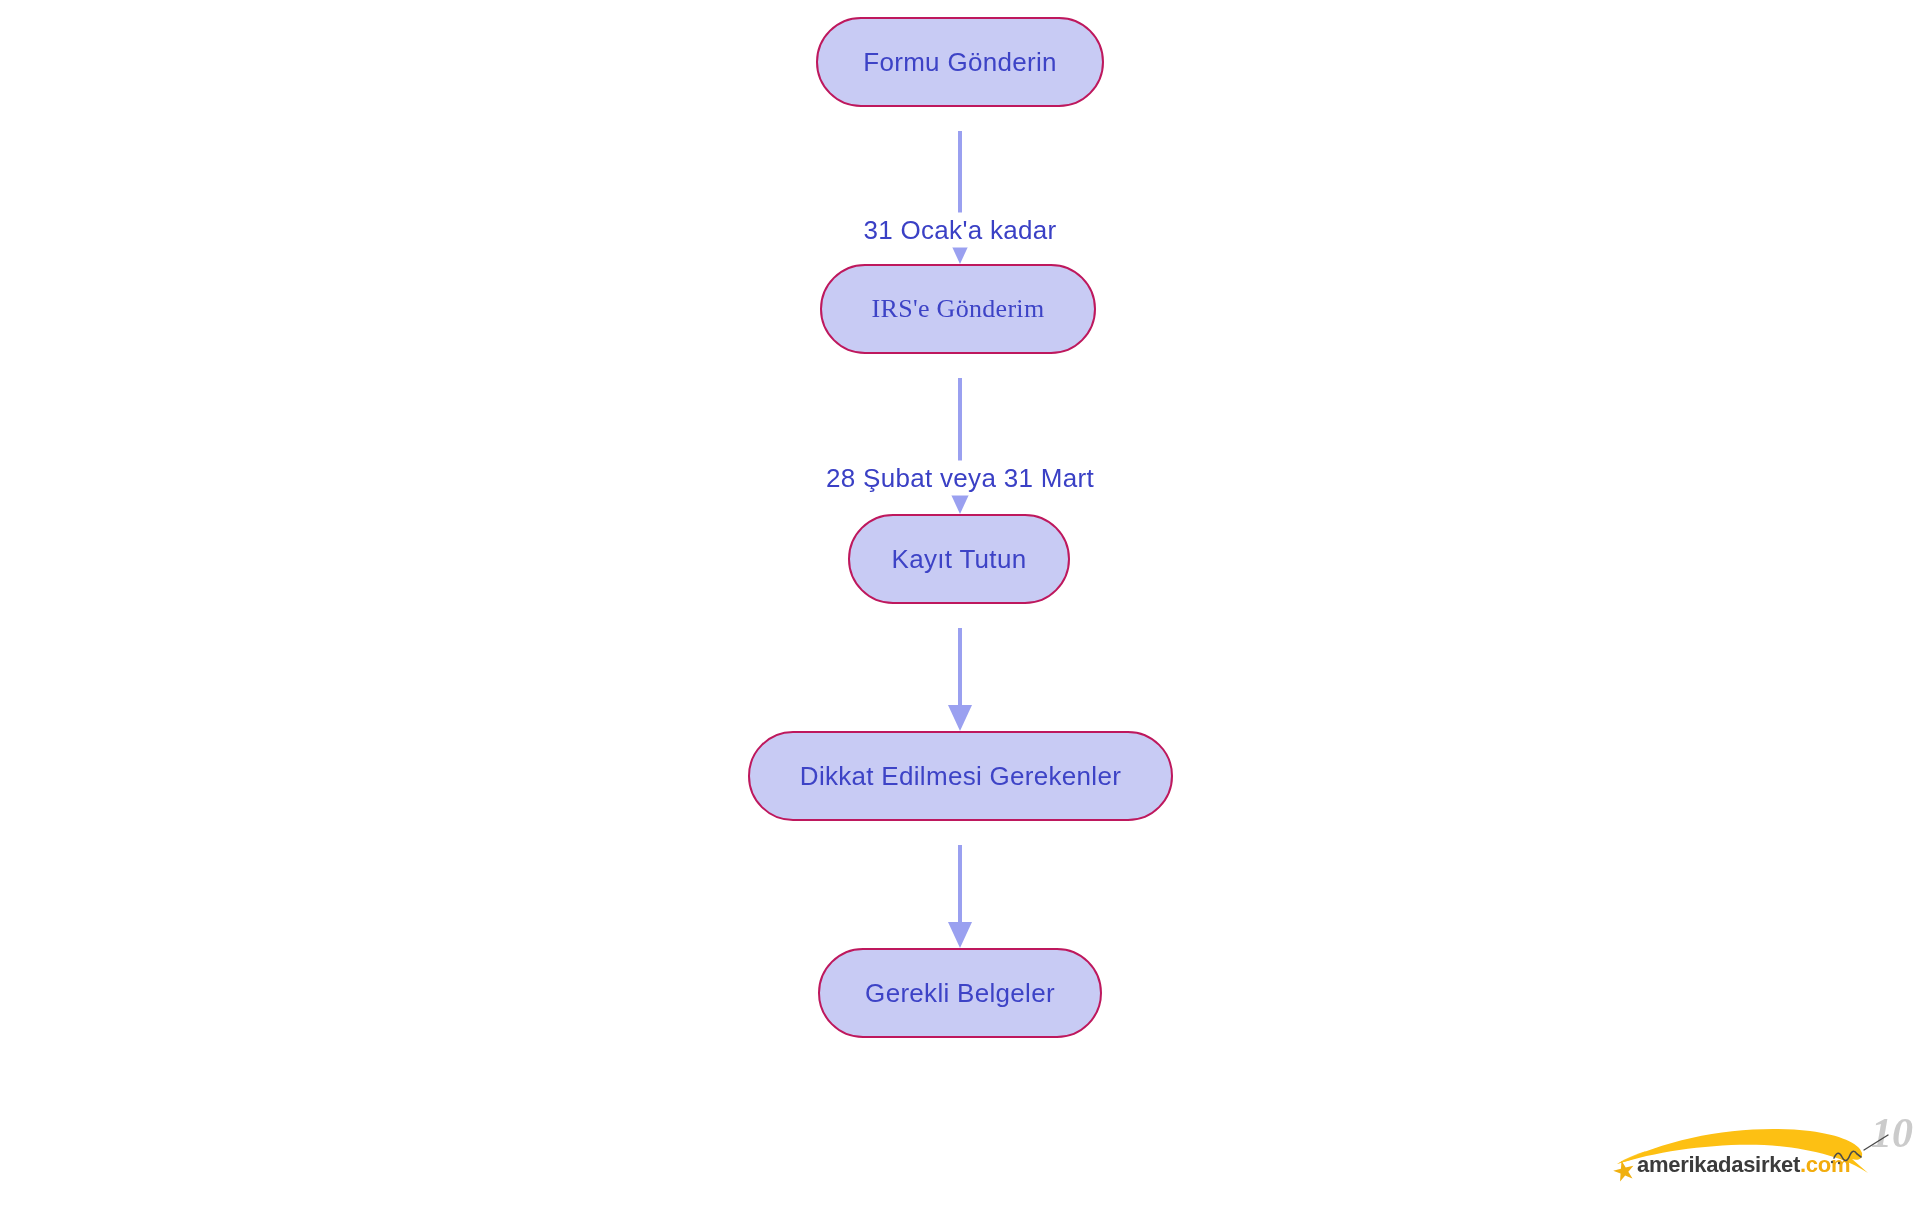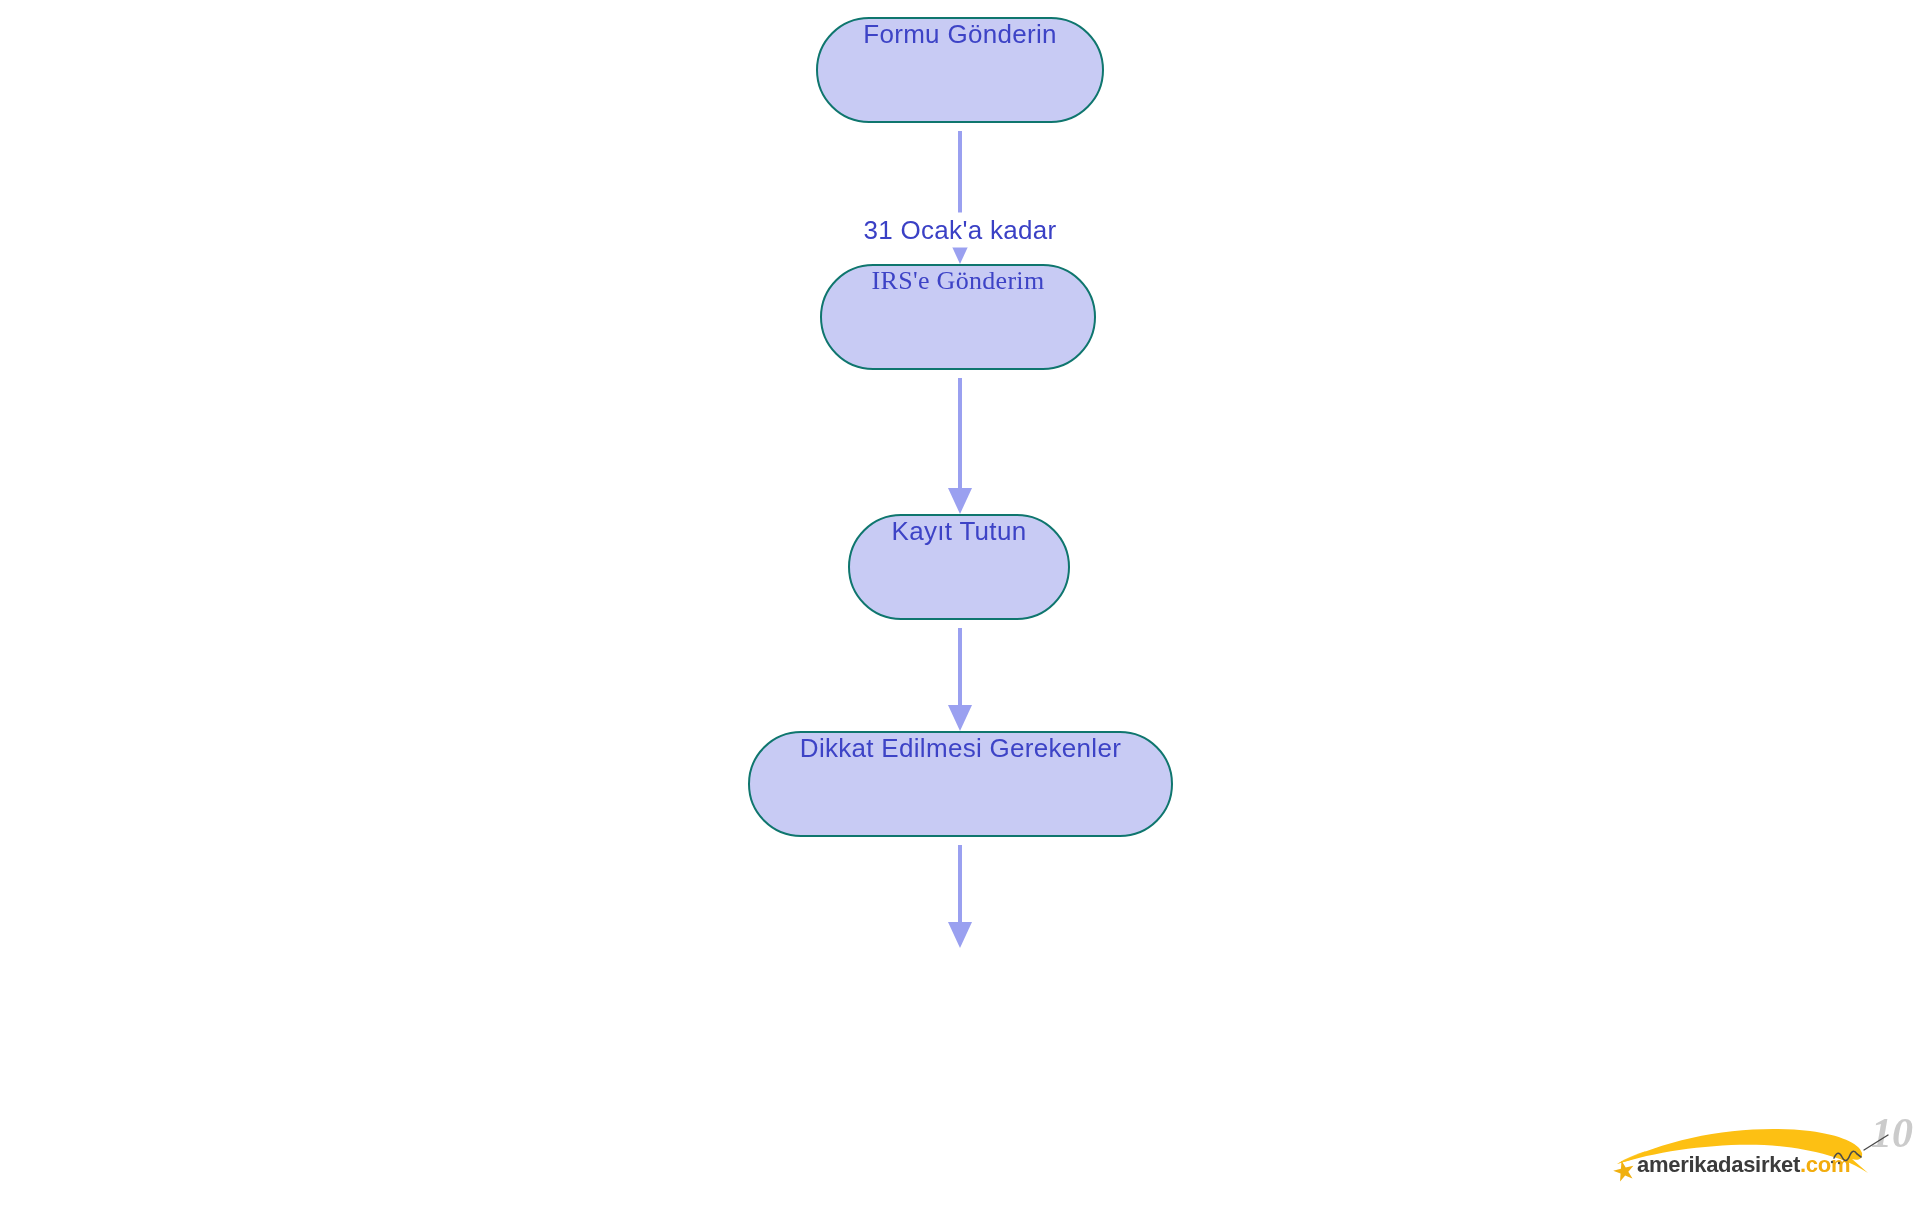--- a/index.html
+++ b/index.html
@@ -13,27 +13,27 @@
   }
   .canvas {
     position: relative;
     width: 1920px;
     height: 1215px;
     background: #ffffff;
   }
   
   .node {
     position: absolute;
-    height: 106px;
+    height: 90px;
     box-sizing: border-box;
     background: #c8cbf4;
-    border: 2px solid #0f766e;
+    border: 2px solid #be185d;
     border-radius: 58px;
     display: flex;
-    align-items: flex-start;
+    align-items: center;
     justify-content: center;
     color: #3d43c6;
     font-size: 26px;
     letter-spacing: 0.3px;
     white-space: nowrap;
   }
   
   .edge {
     position: absolute;
     width: 26px;
@@ -138,20 +138,23 @@
   </div>
 
   <div class="node" style="left:848px; top:514px; width:222px;">
     <span>Kayıt Tutun</span>
   </div>
 
   <div class="node" style="left:748px; top:731px; width:425px;">
     <span>Dikkat Edilmesi Gerekenler</span>
   </div>
 
+  <div class="node" style="left:818px; top:948px; width:284px;">
+    <span>Gerekli Belgeler</span>
+  </div>
 
   <div class="edge" style="left:960px; top:131px; height:133px;">
     <div class="edge-line"></div>
     <div class="edge-head"></div>
   </div>
 
   <div class="edge" style="left:960px; top:378px; height:136px;">
     <div class="edge-line"></div>
     <div class="edge-head"></div>
   </div>
@@ -161,20 +164,21 @@
     <div class="edge-head"></div>
   </div>
 
   <div class="edge" style="left:960px; top:845px; height:103px;">
     <div class="edge-line"></div>
     <div class="edge-head"></div>
   </div>
 
   <div class="edge-label" style="left:960px; top:198px;">31 Ocak'a kadar</div>
 
+  <div class="edge-label" style="left:960px; top:446px;">28 Şubat veya 31 Mart</div>
 
   <div class="logo">
 
     <div class="logo-ten">10</div>
 
     <svg class="logo-swoosh" width="258" height="58" viewBox="0 0 258 58">
       <path d="M3,44 C58,16 132,4 196,11 C226,15 245,23 248,33
                C249,39 244,41 238,39 L254,53
                C231,37 191,27 150,25 C100,23 44,31 3,44 Z" fill="#fdc013"></path>
       <path d="M3,44 C12,38 22,34 32,31 L27,36 C19,39 10,42 3,44 Z" fill="#fdc013" opacity="0.85"></path>

